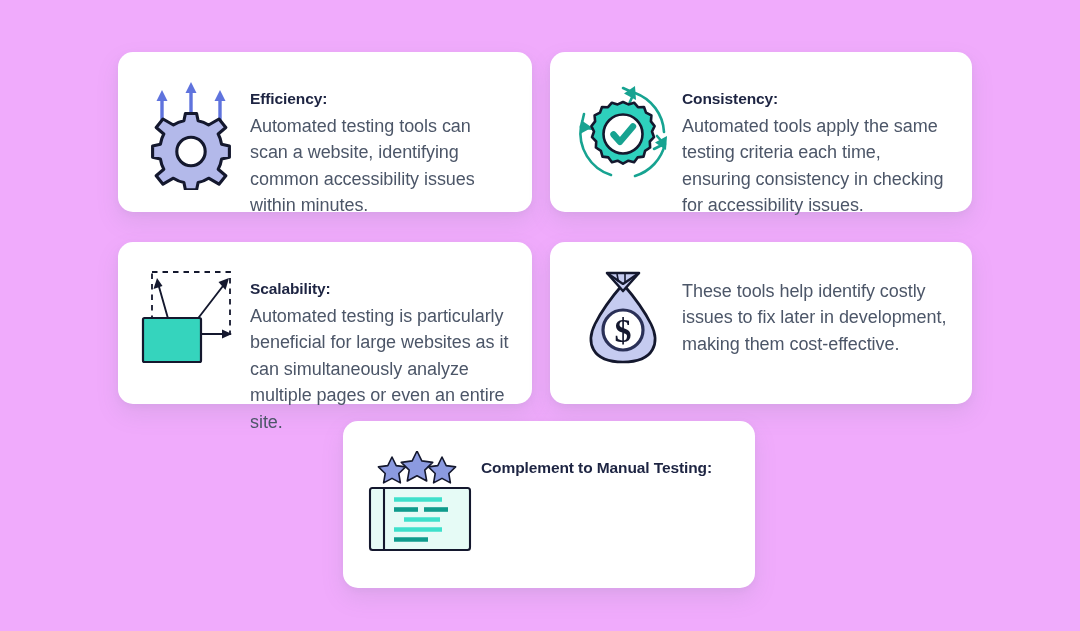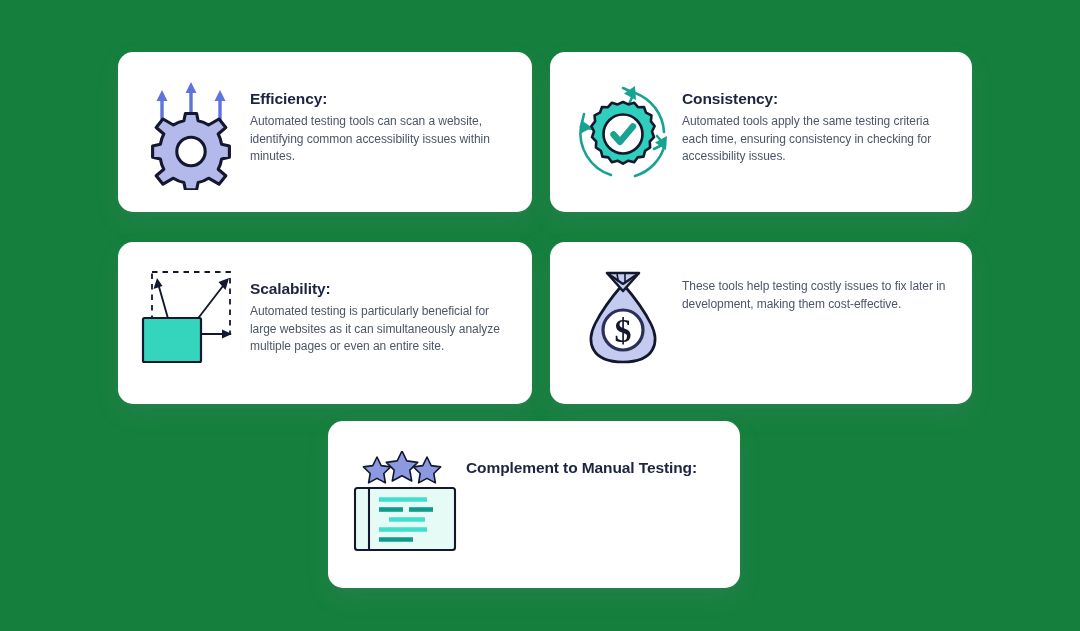--- a/index.html
+++ b/index.html
@@ -9,21 +9,21 @@
     height: 631px;
     background: #ffffff;
     font-family: "Liberation Sans", sans-serif;
     overflow: hidden;
   }
 
   #canvas {
     position: relative;
     width: 1080px;
     height: 631px;
-    background: #15803d;
+    background: #f0abfc;
   }
 
   .card {
     position: absolute;
     background: #ffffff;
     border-radius: 15px;
     box-shadow: 0 10px 22px rgba(120,125,150,0.15),
                 0 2px 6px rgba(120,125,150,0.08);
     display: flex;
     align-items: flex-start;
@@ -43,32 +43,32 @@
   .card-title {
     font-size: 15.5px;
     font-weight: bold;
     color: #1d2442;
     line-height: 1.48;
     letter-spacing: -0.1px;
     margin-bottom: 2px;
   }
 
   .card-body {
-    font-size: 12px;
+    font-size: 18px;
     color: #4c5668;
     line-height: 1.47;
     letter-spacing: -0.05px;
   }
 
   
   #card-efficiency   { left: 118px; top: 52px;  width: 414px; height: 160px; padding: 30px 22px 0 14px; }
   #card-consistency  { left: 550px; top: 52px;  width: 422px; height: 160px; padding: 30px 22px 0 14px; }
   #card-scalability  { left: 118px; top: 242px; width: 414px; height: 162px; padding: 22px 22px 0 14px; }
   #card-cost         { left: 550px; top: 242px; width: 422px; height: 162px; padding: 24px 22px 0 14px; }
-  #card-complement   { left: 328px; top: 421px; width: 412px; height: 167px; padding: 30px 20px 0 16px; }
+  #card-complement   { left: 343px; top: 421px; width: 412px; height: 167px; padding: 30px 20px 0 16px; }
 
   #card-efficiency  .card-icon,
   #card-consistency .card-icon,
   #card-scalability .card-icon,
   #card-cost        .card-icon  { width: 118px; }
   #card-complement  .card-icon  { width: 122px; }
 
   #card-efficiency  .card-text { padding-top: 6px; }
   #card-consistency .card-text { padding-top: 6px; }
   #card-scalability .card-text { padding-top: 14px; }
@@ -198,21 +198,21 @@
         <path d="M 34,7 L 66,7 L 50,25 Z" fill="#c5cbf0" stroke="#14182e" stroke-width="2.6" stroke-linejoin="round"></path>
         <path d="M 34,7 L 50,18 L 66,7" fill="none" stroke="#14182e" stroke-width="2.2" stroke-linejoin="round"></path>
         <line x1="44" y1="8" x2="45.5" y2="16" stroke="#14182e" stroke-width="1.6"></line>
         <line x1="52" y1="8" x2="52" y2="16" stroke="#14182e" stroke-width="1.6"></line>
 
         <circle cx="50" cy="64" r="20" fill="#ffffff" stroke="#2a3057" stroke-width="3.2"></circle>
         <text x="50" y="64" text-anchor="middle" dominant-baseline="central" font-family="'Liberation Serif', serif" font-size="34" font-weight="bold" fill="#14182e">$</text>
       </svg>
     </div>
     <div class="card-text">
-      <div class="card-body">These tools help testing costly issues to fix later in development, making them cost-effective.</div>
+      <div class="card-body">These tools help identify costly issues to fix later in development, making them cost-effective.</div>
     </div>
   </div>
 
   <div class="card" id="card-complement">
     <div class="card-icon">
       <svg class="icon-svg" width="108" height="104" viewBox="0 0 108 104">
 
         <g fill="#8b9ae0" stroke="#14182e" stroke-width="1.6" stroke-linejoin="round">
           <polygon points="26,6 30.2,14.6 39.6,15.9 32.8,22.5 34.4,31.9 26,27.4 17.6,31.9 19.2,22.5 12.4,15.9 21.8,14.6"></polygon>
           <polygon points="51,0 55.8,9.9 66.7,11.4 58.8,19.1 60.7,30 51,24.8 41.3,30 43.2,19.1 35.3,11.4 46.2,9.9"></polygon>

